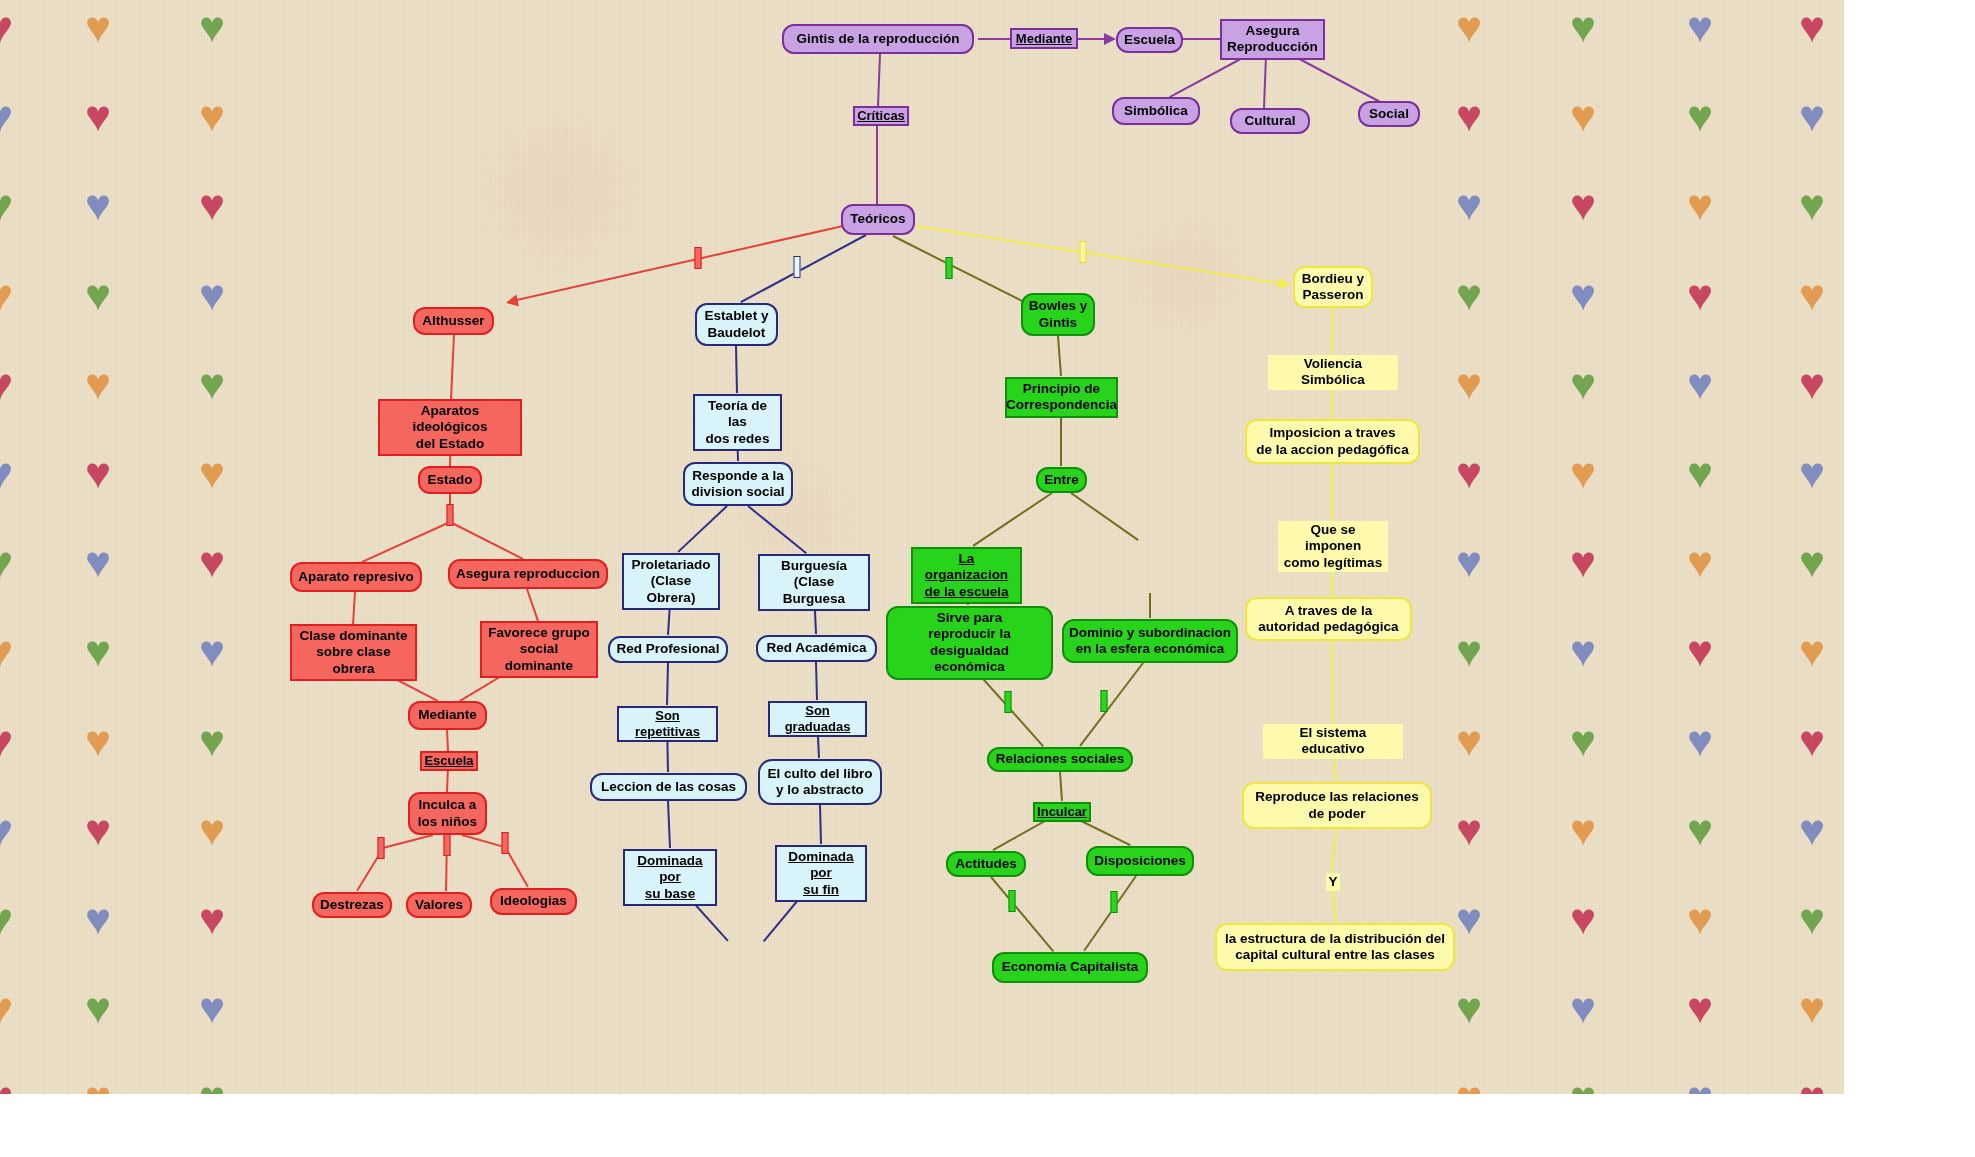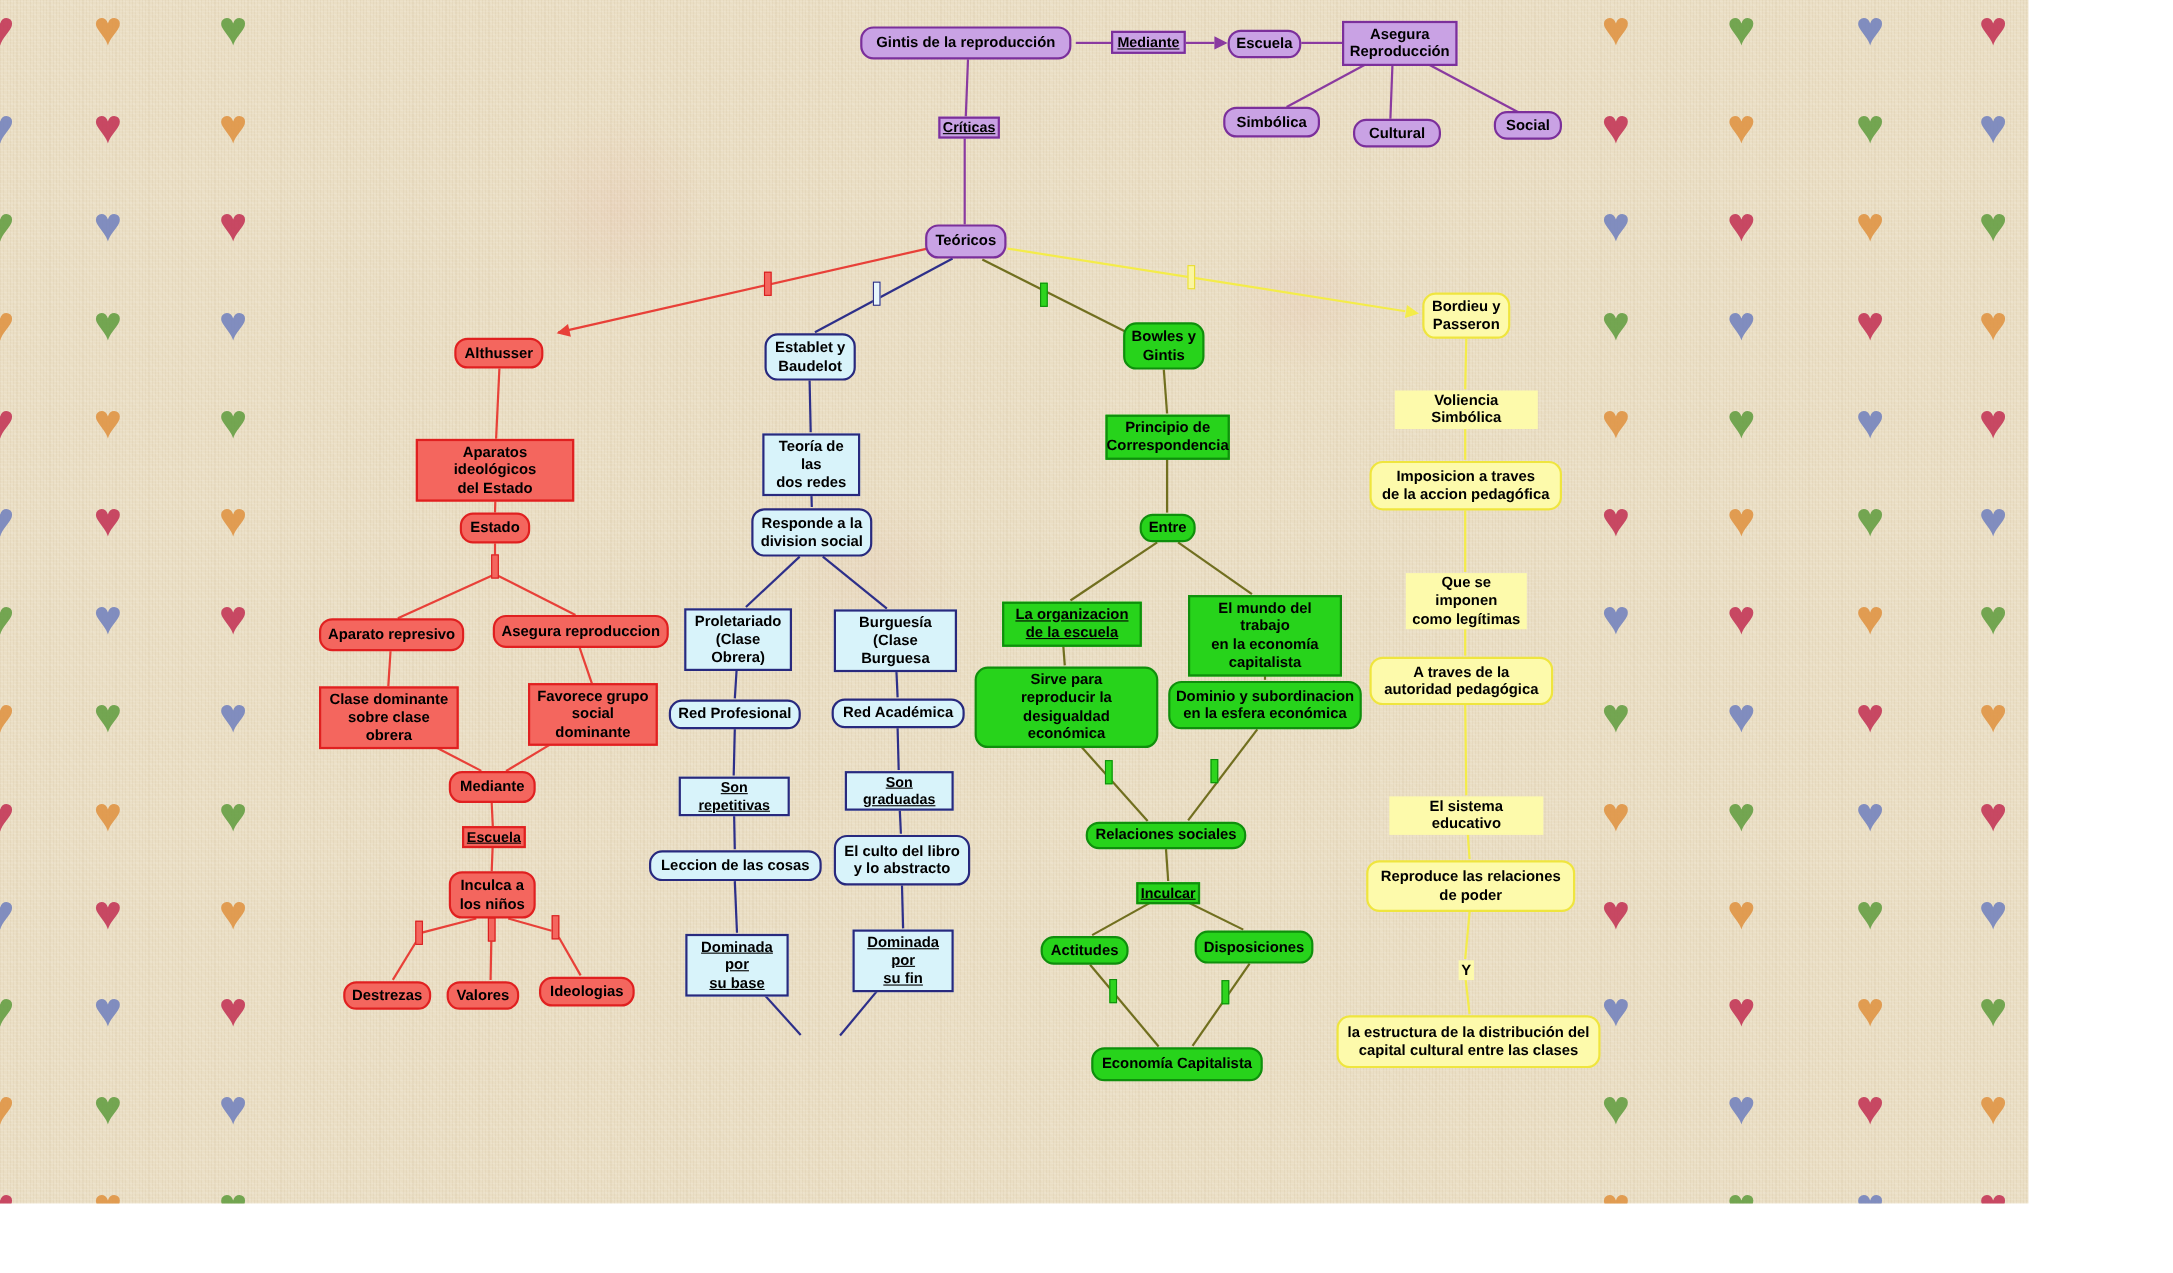--- a/index.html
+++ b/index.html
@@ -255,36 +255,33 @@
 division social</div>
       <div class="node n-blue shape-rect" style="left: 622px; top: 553px; width: 98px; min-height: 35px;">Proletariado
 (Clase Obrera)</div>
       <div class="node n-blue shape-rect" style="left: 758px; top: 554px; width: 112px; min-height: 35px;">Burguesía
 (Clase Burguesa</div>
       <div class="node n-blue shape-round" style="left: 608px; top: 636px; width: 120px; min-height: 27px;">Red Profesional</div>
       <div class="node n-blue shape-round" style="left: 756px; top: 635px; width: 121px; min-height: 27px;">Red Académica</div>
       <div class="node n-blue shape-label underline" style="left: 617px; top: 706px; width: 101px; min-height: 15px;">Son repetitivas</div>
       <div class="node n-blue shape-label underline" style="left: 768px; top: 701px; width: 99px; min-height: 14px;">Son graduadas</div>
       <div class="node n-blue shape-round" style="left: 590px; top: 773px; width: 157px; min-height: 28px;">Leccion de las cosas</div>
-      <div class="node n-blue shape-round" style="left: 758px; top: 759px; width: 124px; min-height: 46px;">El culto del libro
+      <div class="node n-blue shape-round" style="left: 758px; top: 759px; width: 124px; min-height: 46px; border-radius: 14px;">El culto del libro
 y lo abstracto</div>
       <div class="node n-blue shape-rect underline" style="left: 623px; top: 849px; width: 94px; min-height: 31px;">Dominada por
 su base</div>
       <div class="node n-blue shape-rect underline" style="left: 775px; top: 845px; width: 92px; min-height: 31px;">Dominada por
 su fin</div>
       <div class="node n-green shape-round" style="left: 1021px; top: 293px; width: 74px; min-height: 43px;">Bowles y
 Gintis</div>
       <div class="node n-green shape-rect" style="left: 1005px; top: 377px; width: 113px; min-height: 31px;">Principio de
 Correspondencia</div>
       <div class="node n-green shape-round" style="left: 1036px; top: 467px; width: 51px; min-height: 26px;">Entre</div>
-      <div class="node n-green shape-rect underline" style="left: 911px; top: 547px; width: 127px; min-height: 32px;">La organizacion
+      <div class="node n-green shape-rect underline" style="left: 911px; top: 547px; width: 111px; min-height: 32px;">La organizacion
 de la escuela</div>
-      <div class="node n-green shape-rect" style="left: 1080px; top: 541px; width: 140px; min-height: 52px;">El mundo del trabajo
-en la economía
-capitalista</div>
       <div class="node n-green shape-round" style="left: 886px; top: 606px; width: 167px; min-height: 65px;">Sirve para
 reproducir la
 desigualdad económica</div>
       <div class="node n-green shape-round" style="left: 1062px; top: 619px; width: 176px; min-height: 44px;">Dominio y subordinacion
 en la esfera económica</div>
       <div class="node n-green shape-round" style="left: 987px; top: 747px; width: 146px; min-height: 25px;">Relaciones sociales</div>
       <div class="node n-green shape-label underline" style="left: 1033px; top: 802px; width: 58px; min-height: 14px;">Inculcar</div>
       <div class="node n-green shape-round" style="left: 946px; top: 851px; width: 80px; min-height: 26px;">Actitudes</div>
       <div class="node n-green shape-round" style="left: 1086px; top: 846px; width: 108px; min-height: 30px;">Disposiciones</div>
       <div class="node n-green shape-round" style="left: 992px; top: 952px; width: 156px; min-height: 31px;">Economía Capitalista</div>

